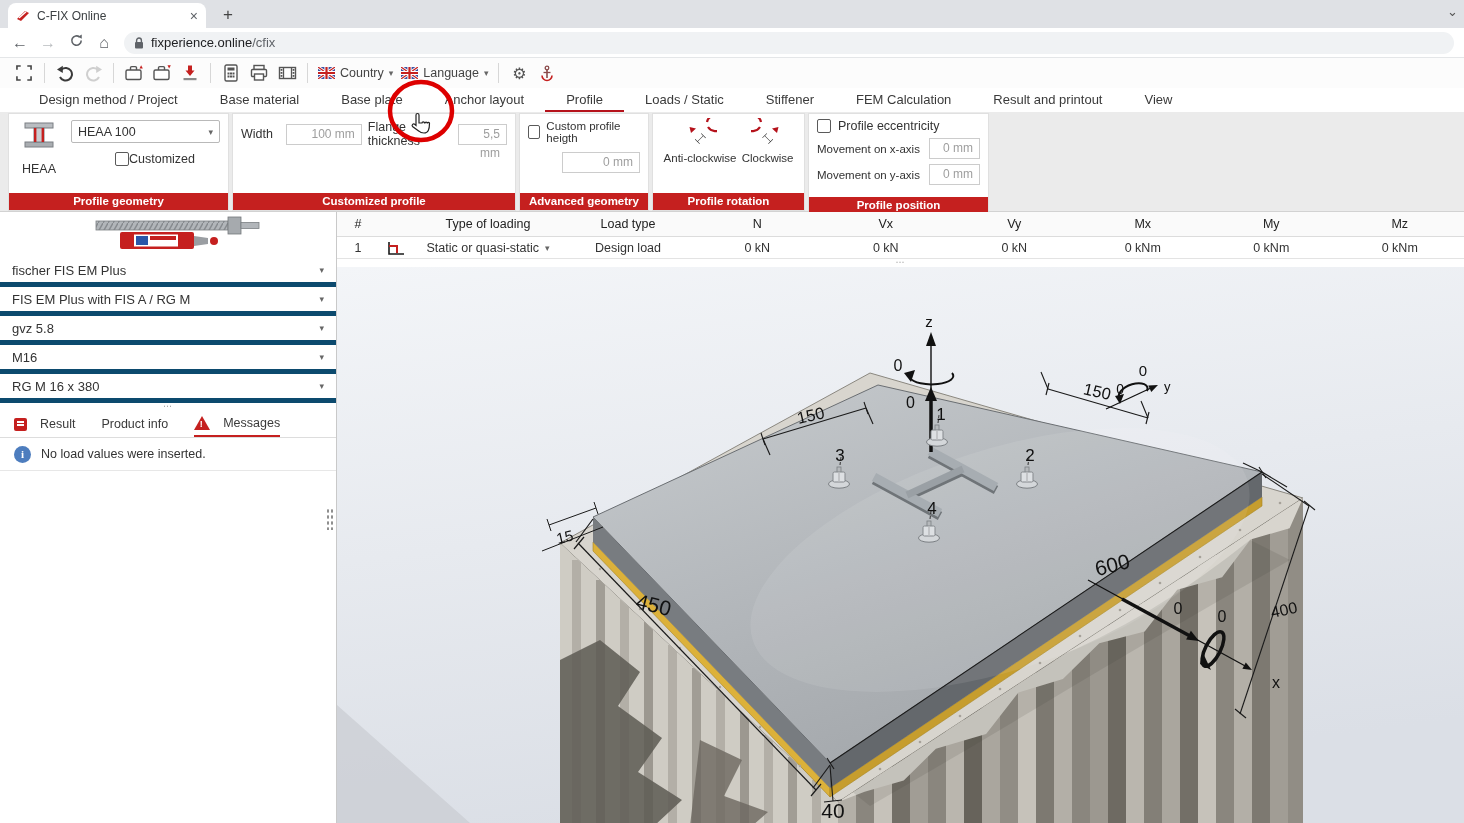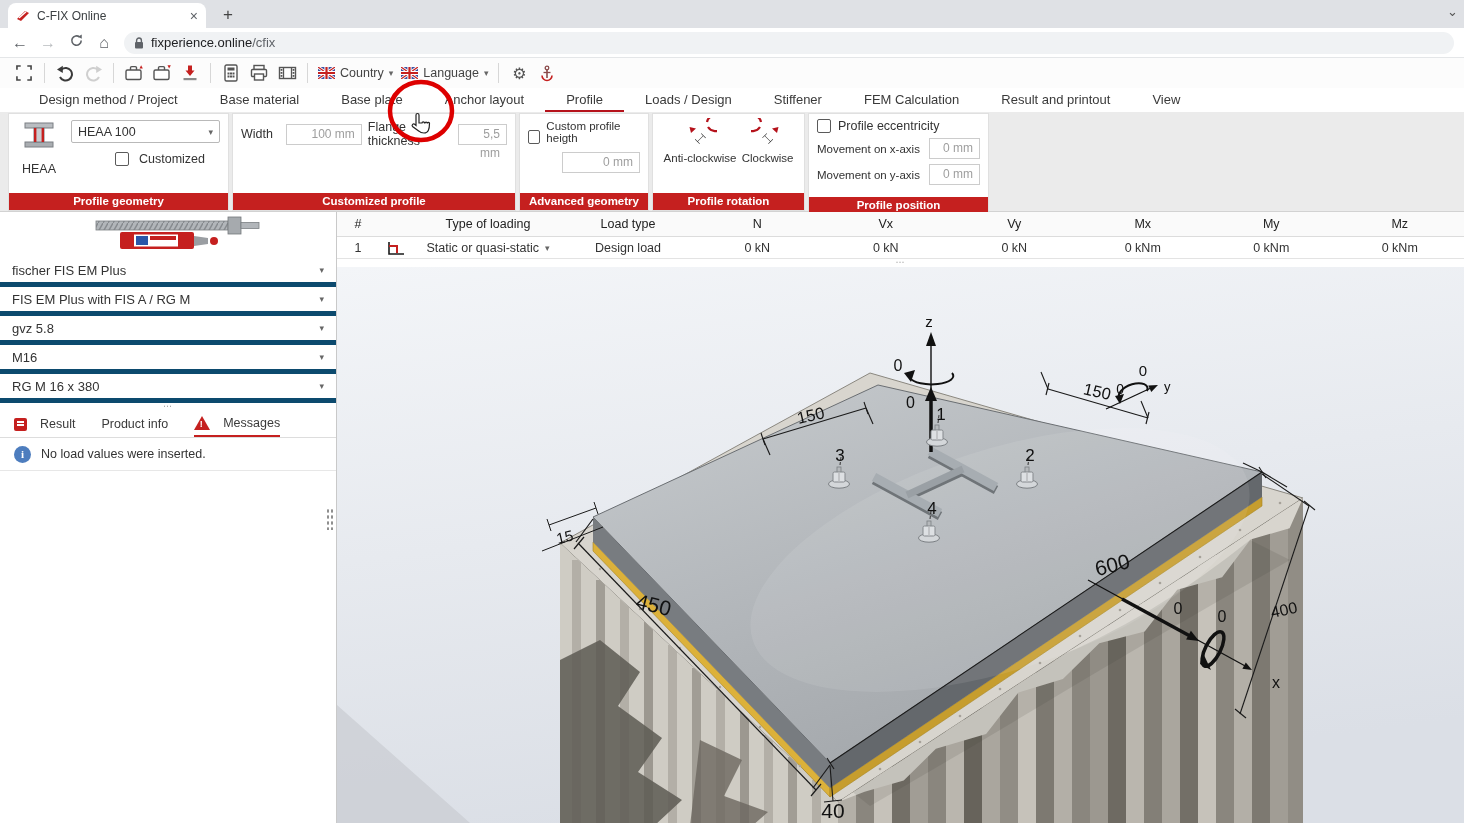--- a/index.html
+++ b/index.html
@@ -232,21 +232,21 @@
       </svg>
   </span>
 </div>
 
 <div class="menubar">
   <span class="mitem">Design method / Project</span>
   <span class="mitem">Base material</span>
   <span class="mitem">Base plate</span>
   <span class="mitem">Anchor layout</span>
   <span class="mitem active">Profile</span>
-  <span class="mitem">Loads / Design</span>
+  <span class="mitem">Loads / Static</span>
   <span class="mitem">Stiffener</span>
   <span class="mitem">FEM Calculation</span>
   <span class="mitem">Result and printout</span>
   <span class="mitem">View</span>
 </div>
 
 <div class="panelrow">
 
   <div class="panel" style="width:221px">
     <div class="panel-body">
@@ -259,21 +259,21 @@
             <rect x="15" y="8" width="2.4" height="14" fill="#c5201f"></rect>
             <rect x="22.6" y="8" width="2.4" height="14" fill="#c5201f"></rect>
           </svg>
           <div class="lab" style="margin-top:8px">HEAA</div>
         </div>
         <div style="flex:1">
           <div class="sel">
             <span>HEAA 100</span>
             <span class="caret">▾</span>
           </div>
-          <div style="margin-top:9px;display:flex;align-items:flex-start;gap:10px;padding-left:44px;">
+          <div style="margin-top:9px;display:flex;align-items:flex-start;gap:0;padding-left:44px;">
             <span class="chk"></span>
             <span class="lab">Customized</span>
           </div>
         </div>
       </div>
     </div>
     <div class="panel-foot">Profile geometry</div>
   </div>
 
   <div class="panel" style="width:284px">
@@ -283,21 +283,21 @@
         <span class="inp" style="width:82px">100 mm</span>
         <span class="lab" style="width:92px">Flange thickness</span>
         <span class="inp" style="width:52px">5,5 mm</span>
       </div>
     </div>
     <div class="panel-foot">Customized profile</div>
   </div>
 
   <div class="panel" style="width:130px">
     <div class="panel-body">
-      <div style="display:flex;align-items:flex-end;gap:6px;">
+      <div style="display:flex;align-items:center;gap:6px;">
         <span class="chk"></span>
         <span class="lab" style="font-size:11.5px">Custom profile heigth</span>
       </div>
       <div style="margin-top:8px;text-align:right;">
         <span class="inp" style="width:78px;display:inline-block">0 mm</span>
       </div>
     </div>
     <div class="panel-foot">Advanced geometry</div>
   </div>
 

